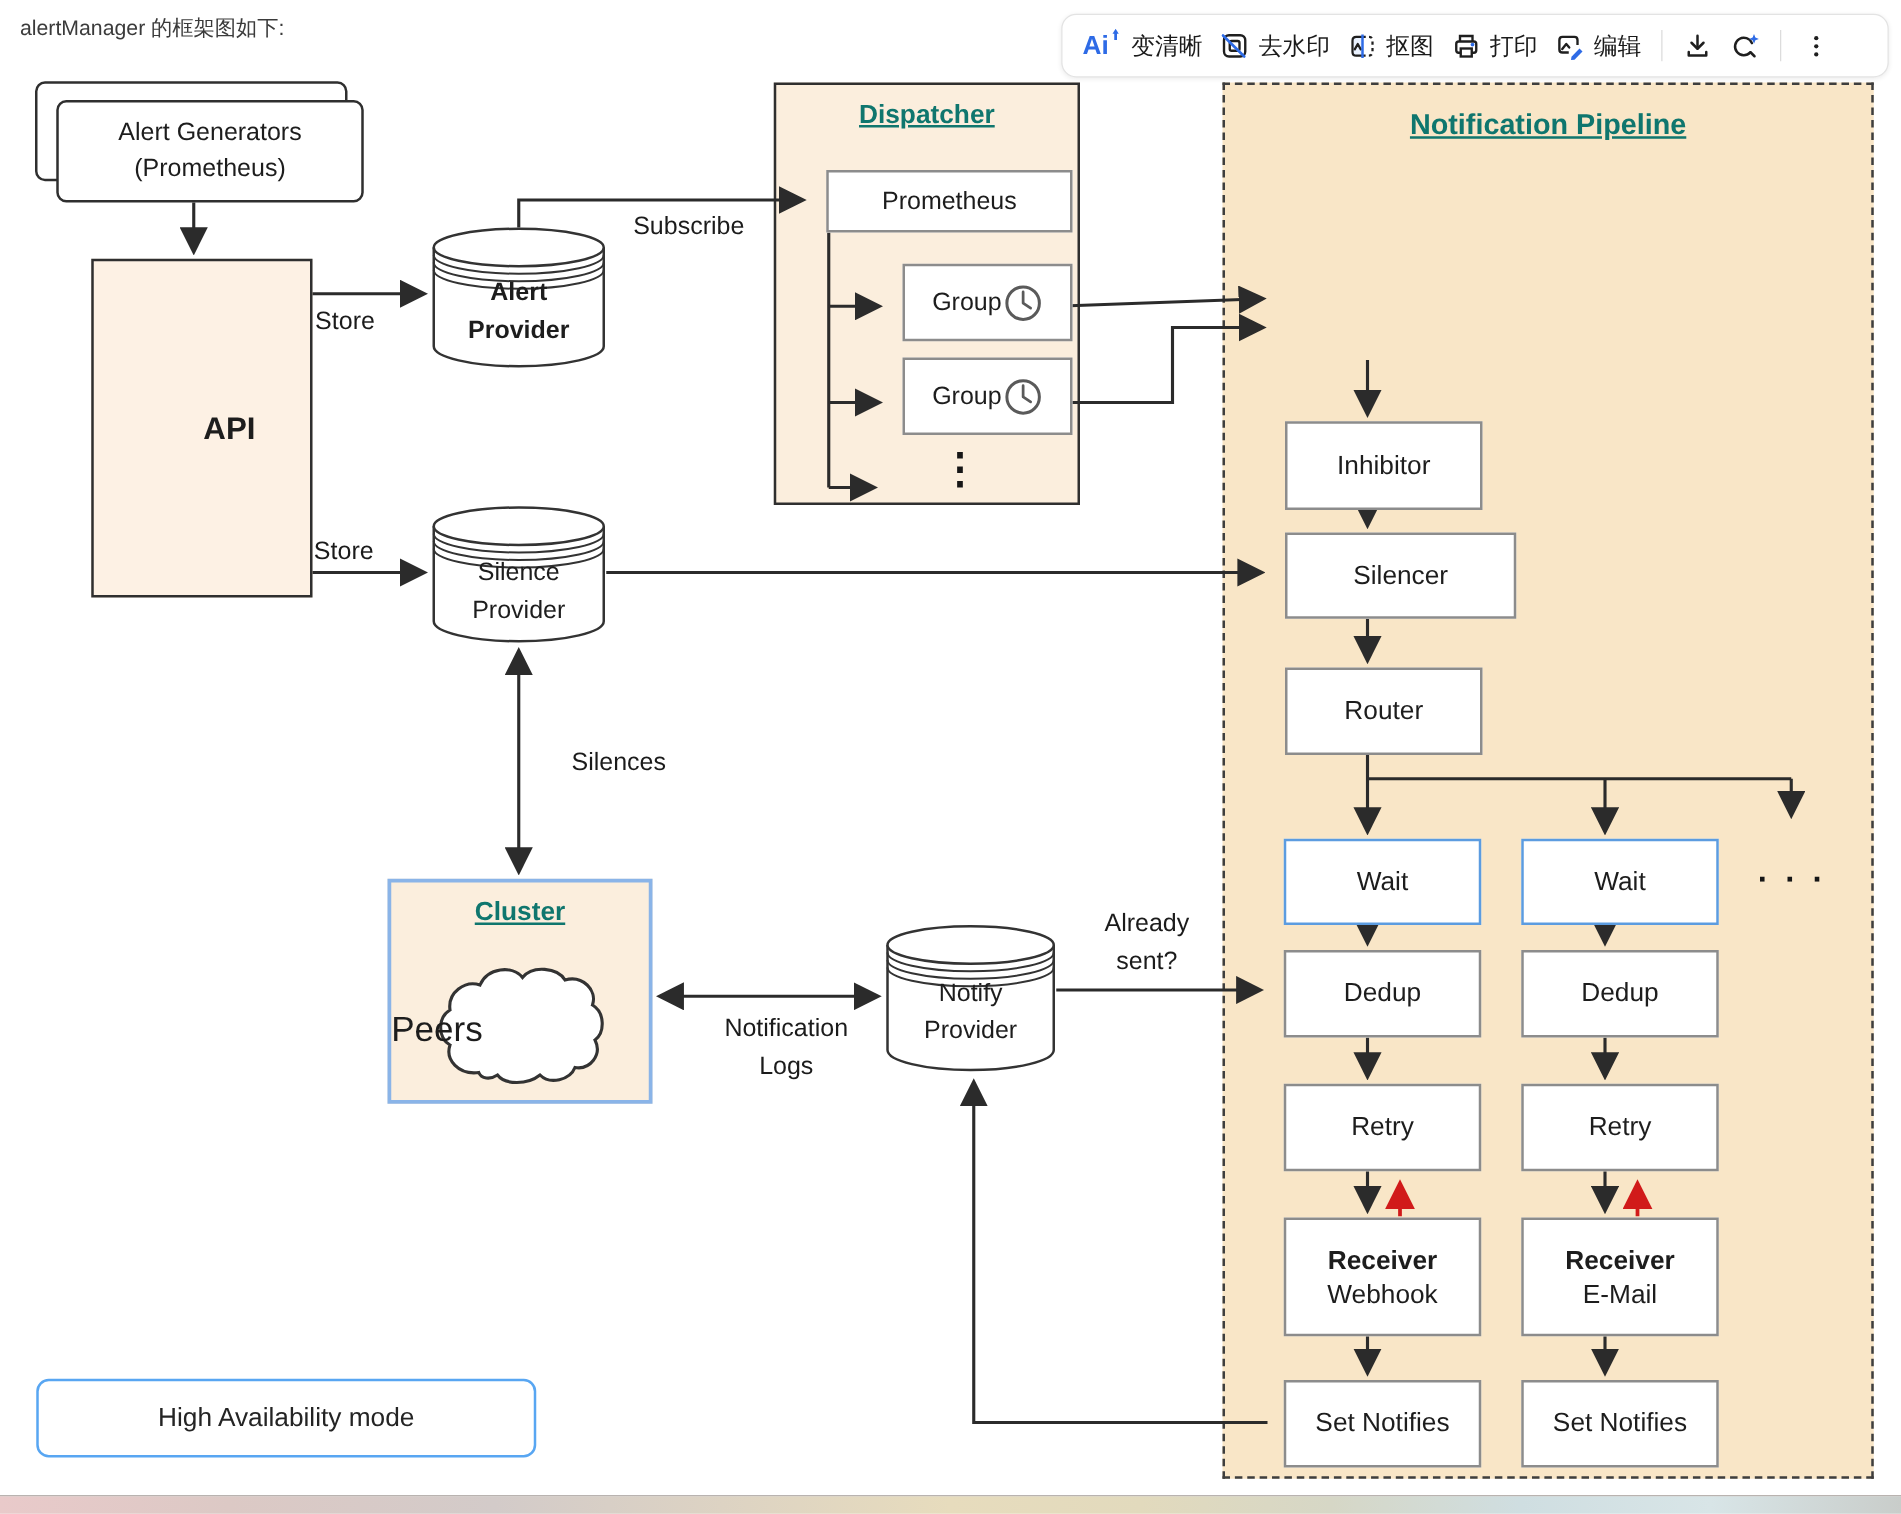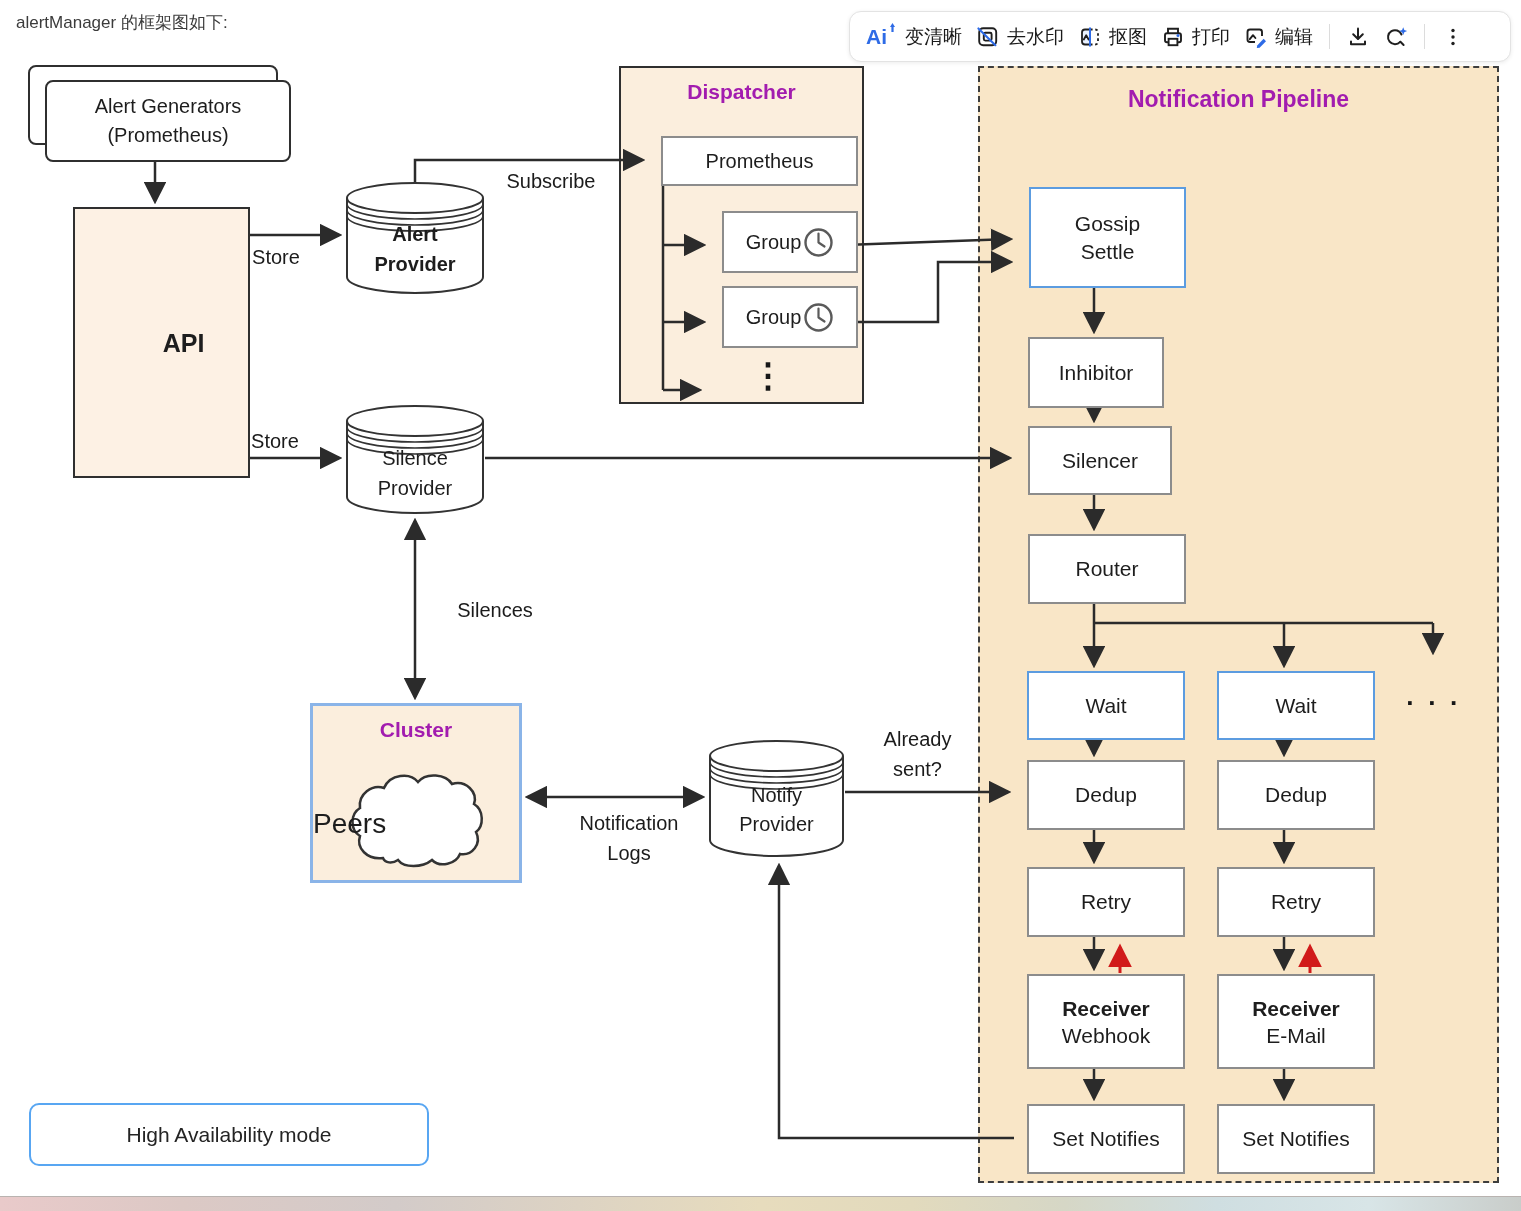--- a/index.html
+++ b/index.html
@@ -27,21 +27,21 @@
   
   #diagram { position:absolute; inset:0; }
   .node {
     position:absolute; background:#fff; border:2px solid #8c8c8c;
     display:flex; flex-direction:column; align-items:center; justify-content:center;
     font-size:21px; color:#1d1d1d; text-align:center; line-height:26px; z-index:10;margin-left:13px;
   }
   .dark-border { border-color:#2f2f2f; }
   .blue-border { border:2.5px solid #5c9ce0; }
   .container-box { position:absolute; z-index:1; }
-  .title { font-weight:bold; color:#a21caf; }
+  .title { font-weight:bold; color:#0f766e;text-decoration:underline; }
   .edge-label { position:absolute; font-size:20px; color:#1b1b1b; text-align:center; line-height:30px; z-index:12; }
   #arrow-layer { position:absolute; left:0; top:0; z-index:5; pointer-events:none; }
   .cyl { position:absolute; z-index:10; }
   .cyl svg { position:absolute; inset:0; }
   .cyl-text { position:absolute; left:0; right:0; text-align:center; font-size:20px; line-height:30px; color:#1d1d1d; z-index:2; }
   .dots-v { position:absolute; font-weight:bold; color:#161616; z-index:10; text-align:center; }
 
   
   #bottom-strip {
     position:absolute; left:0; bottom:0; width:1521px; height:15px;
@@ -219,30 +219,26 @@
   <div class="node" style="left:709px;top:286px;width:136px;height:62px;flex-direction:row;gap:2px;font-size:20px;">
     <span>Group</span>
     <svg width="31" height="31" viewBox="0 0 31 31">
       <circle cx="15.5" cy="15.5" r="13" fill="#fff" stroke="#5a5a5a" stroke-width="2.4"></circle>
       <path d="M15.5,15.5 V6.5 M15.5,15.5 L21.5,19.5" fill="none" stroke="#5a5a5a" stroke-width="2.2" stroke-linecap="round"></path>
     </svg>
   </div>
 
   <div class="dots-v" style="left:748px;top:352px;width:40px;height:48px;font-size:34px;line-height:46px;">⋮</div>
 
-  <div class="node blue-border" style="left:1016px;top:187px;width:157px;height:101px;line-height:28px;">
-    <span>Gossip</span>
-    <span>Settle</span>
-  </div>
-
-  <div class="node" style="left:1015px;top:337px;width:136px;height:71px;">
+
+  <div class="node" style="left:1015px;top:337px;width:158px;height:71px;">
     <span>Inhibitor</span>
   </div>
 
-  <div class="node" style="left:1015px;top:426px;width:144px;height:69px;">
+  <div class="node" style="left:1015px;top:426px;width:185px;height:69px;">
     <span>Silencer</span>
   </div>
 
   <div class="node" style="left:1015px;top:534px;width:158px;height:70px;">
     <span>Router</span>
   </div>
 
   <div class="node blue-border" style="left:1014px;top:671px;width:158px;height:69px;">
     <span>Wait</span>
   </div>

